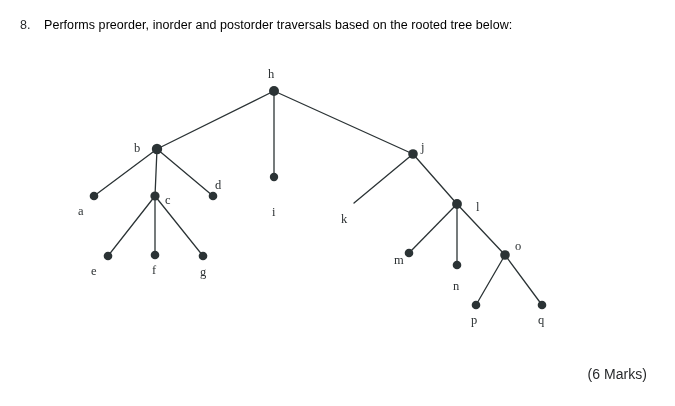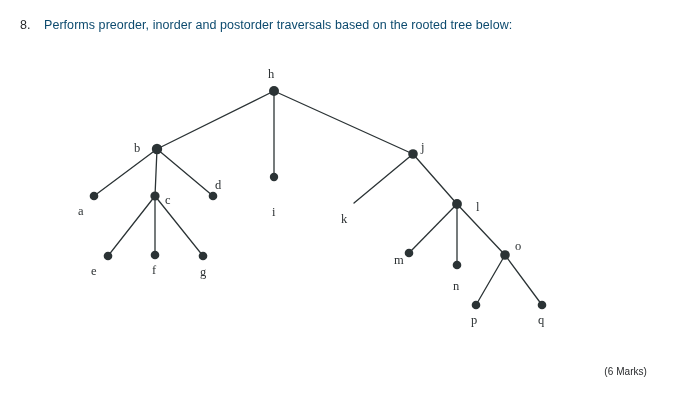--- a/index.html
+++ b/index.html
@@ -27,21 +27,21 @@
   }
   #question-number {
     width: 24px;
     flex: 0 0 24px;
     font-size: 12.5px;
     color: #27292b;
     letter-spacing: 0.1px;
   }
   #question-text {
     font-size: 12.5px;
-    color: #0c4a6e;
+    color: #000000;
     letter-spacing: 0.05px;
     white-space: nowrap;
   }
   
   #tree-figure {
     position: absolute;
     left: 0;
     top: 0;
     width: 675px;
     height: 406px;
@@ -57,21 +57,21 @@
     font-size: 12.5px;
     color: #2c3133;
     line-height: 1;
     white-space: nowrap;
   }
   
   #marks {
     position: absolute;
     right: 28px;
     top: 366px;
-    font-size: 10px;
+    font-size: 14px;
     color: #27292b;
     letter-spacing: 0.05px;
   }
 </style>
 </head>
 <body>
 
 <div id="page">
 
   <div id="question-row">

